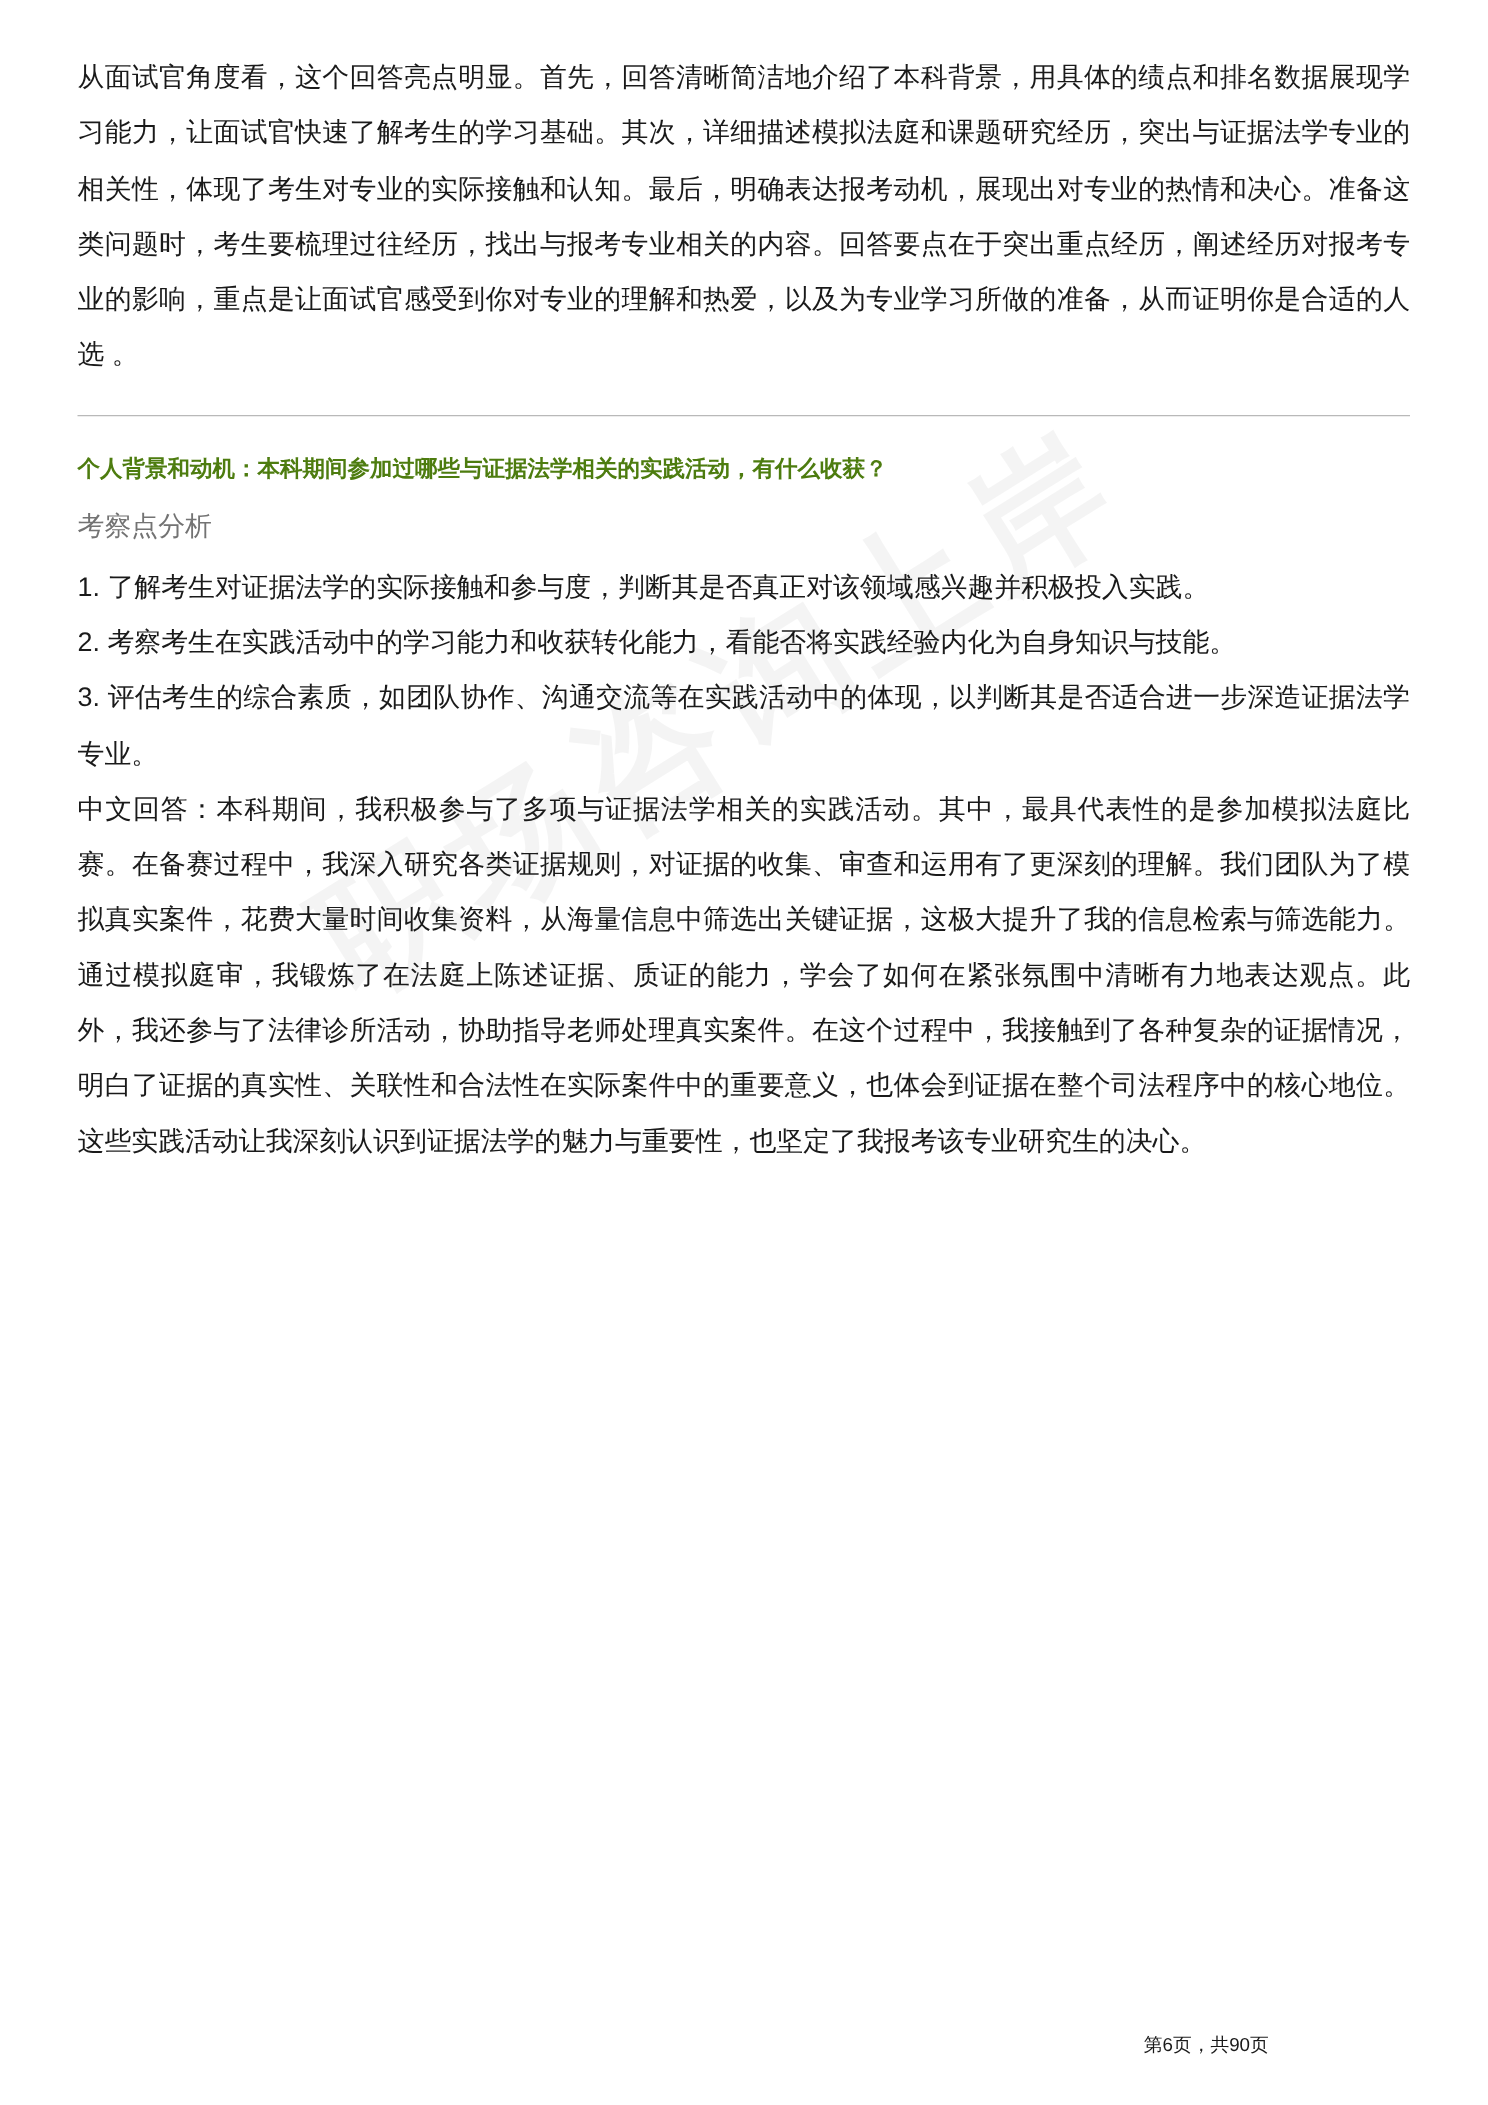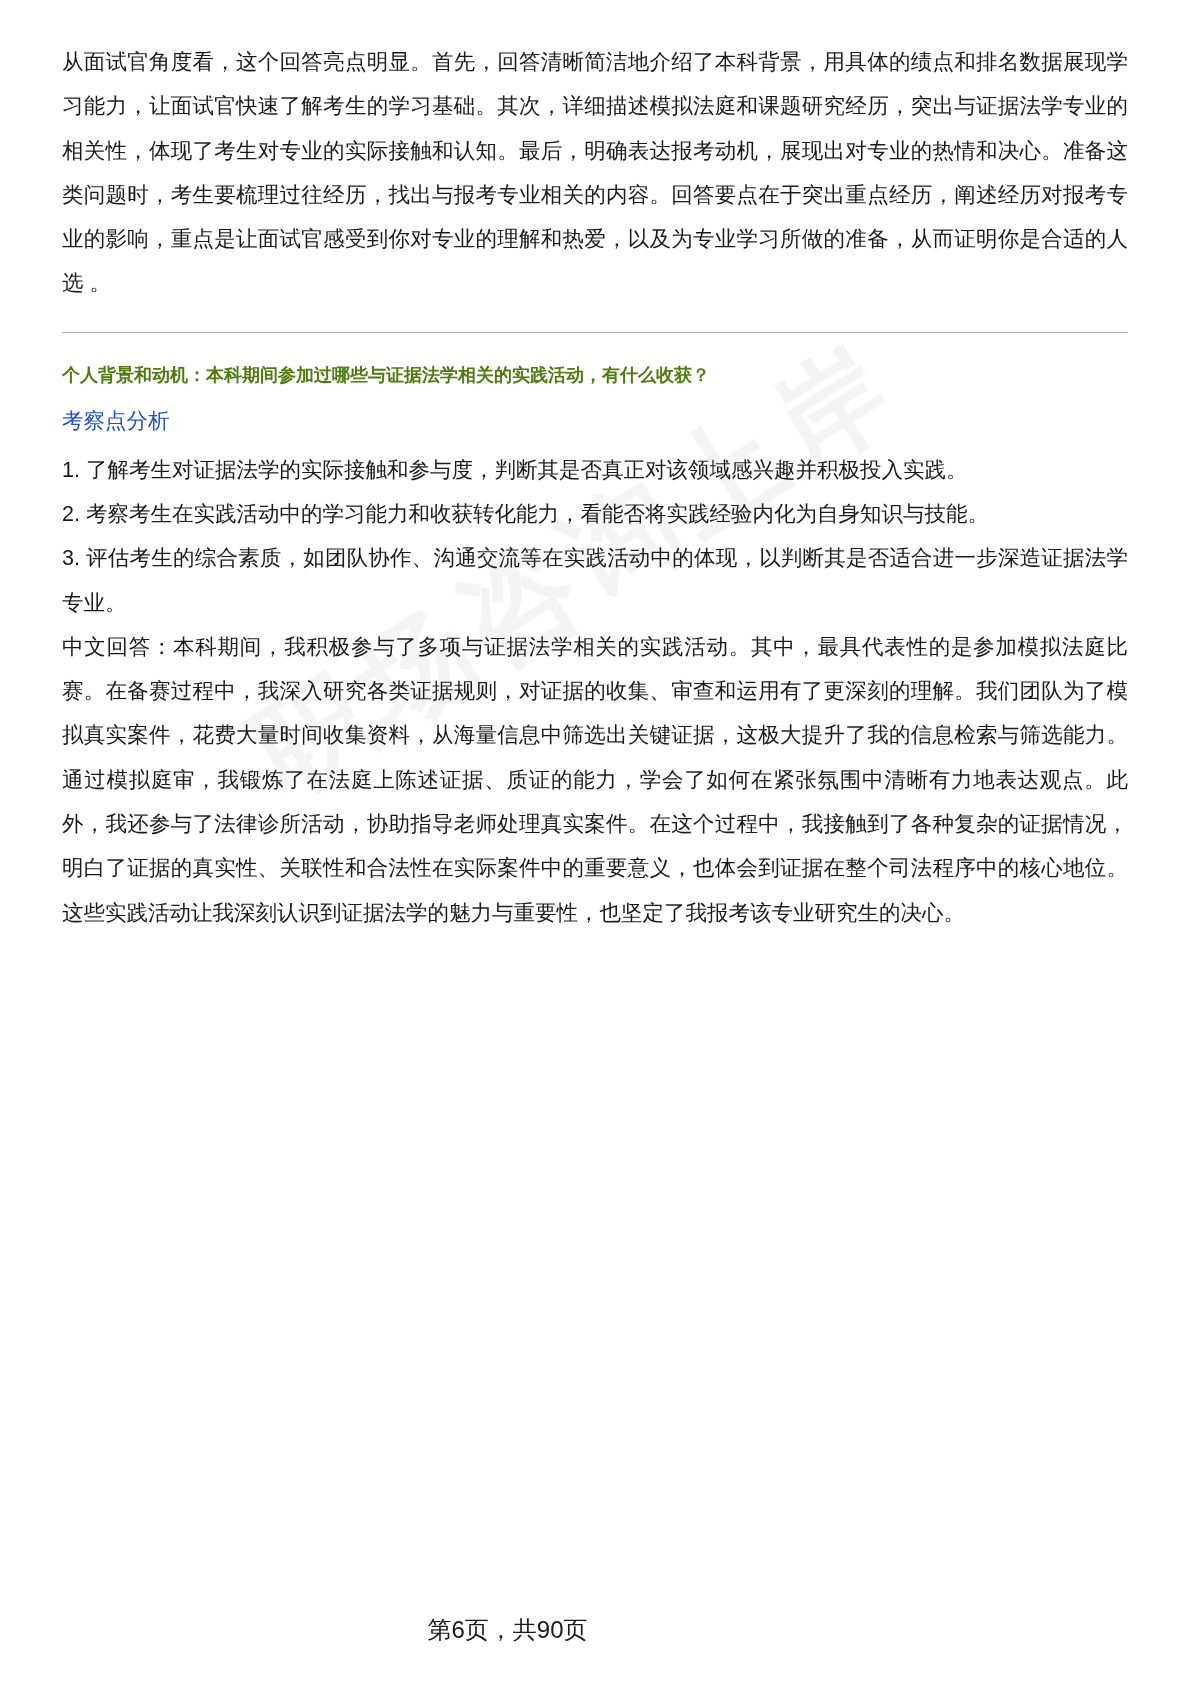--- a/index.html
+++ b/index.html
@@ -71,42 +71,42 @@
     margin: 26px 0 26px 0;
   }
   .q-title {
     color: #4d7c0f;
     font-weight: 700;
     font-size: 18px;
     line-height: 1.85;
     margin-bottom: 10px;
   }
   .sec-head {
-    color: #1d4ed8;
+    color: #737373;
     font-size: 21.5px;
     line-height: 1.85;
     margin-bottom: 6px;
   }
   .sec-head.spaced {
     margin-top: 30px;
   }
   .list-item {
     font-size: 21.5px;
     line-height: 2.06;
     text-align: justify;
     text-justify: inter-ideograph;
     color: #1a1a1a;
   }
   .footer {
     position: absolute;
     left: 0;
     bottom: 38px;
     width: 1015px;
-    text-align: center;
-    font-size: 24px;
+    text-align: right;
+    font-size: 15px;
     color: #1a1a1a;
     z-index: 10;
   }
 </style>
 </head>
 <body>
 
 <div class="page">
 
   <div class="watermark">

